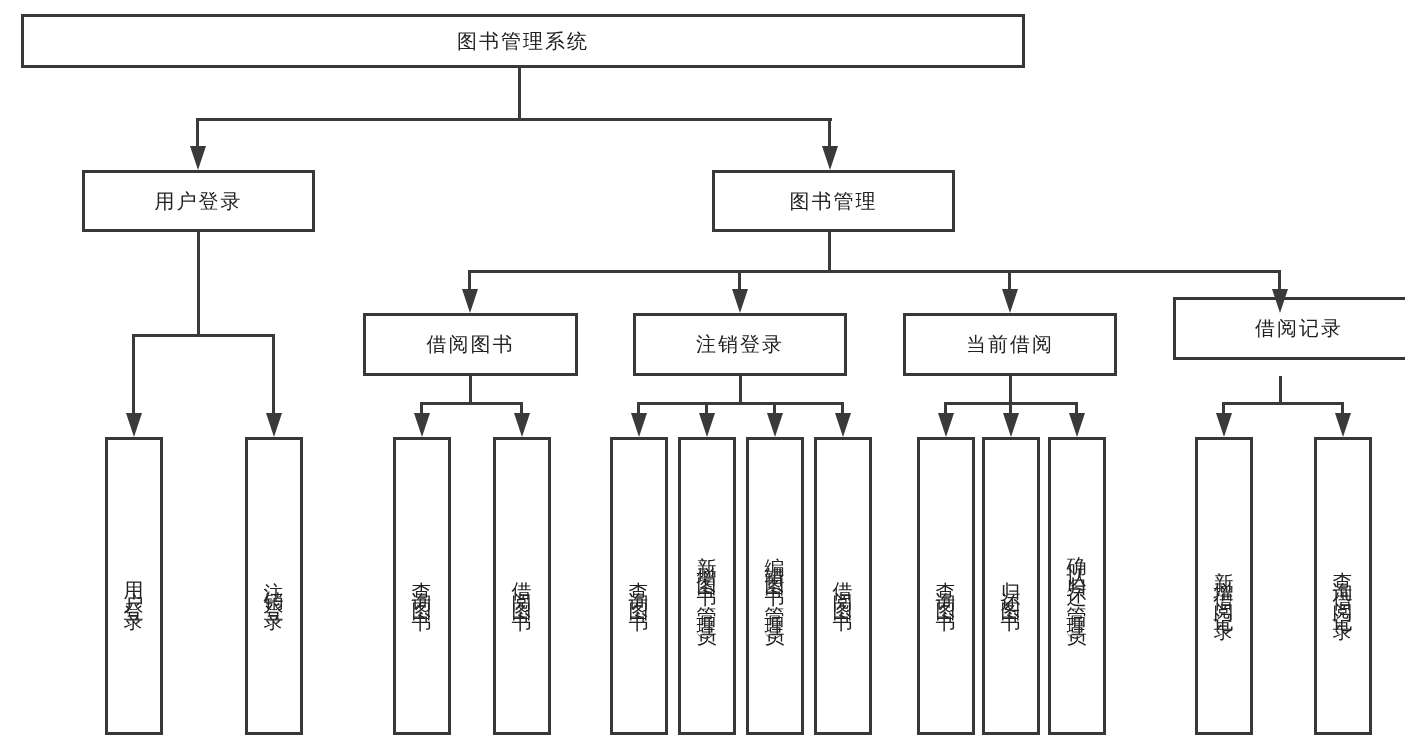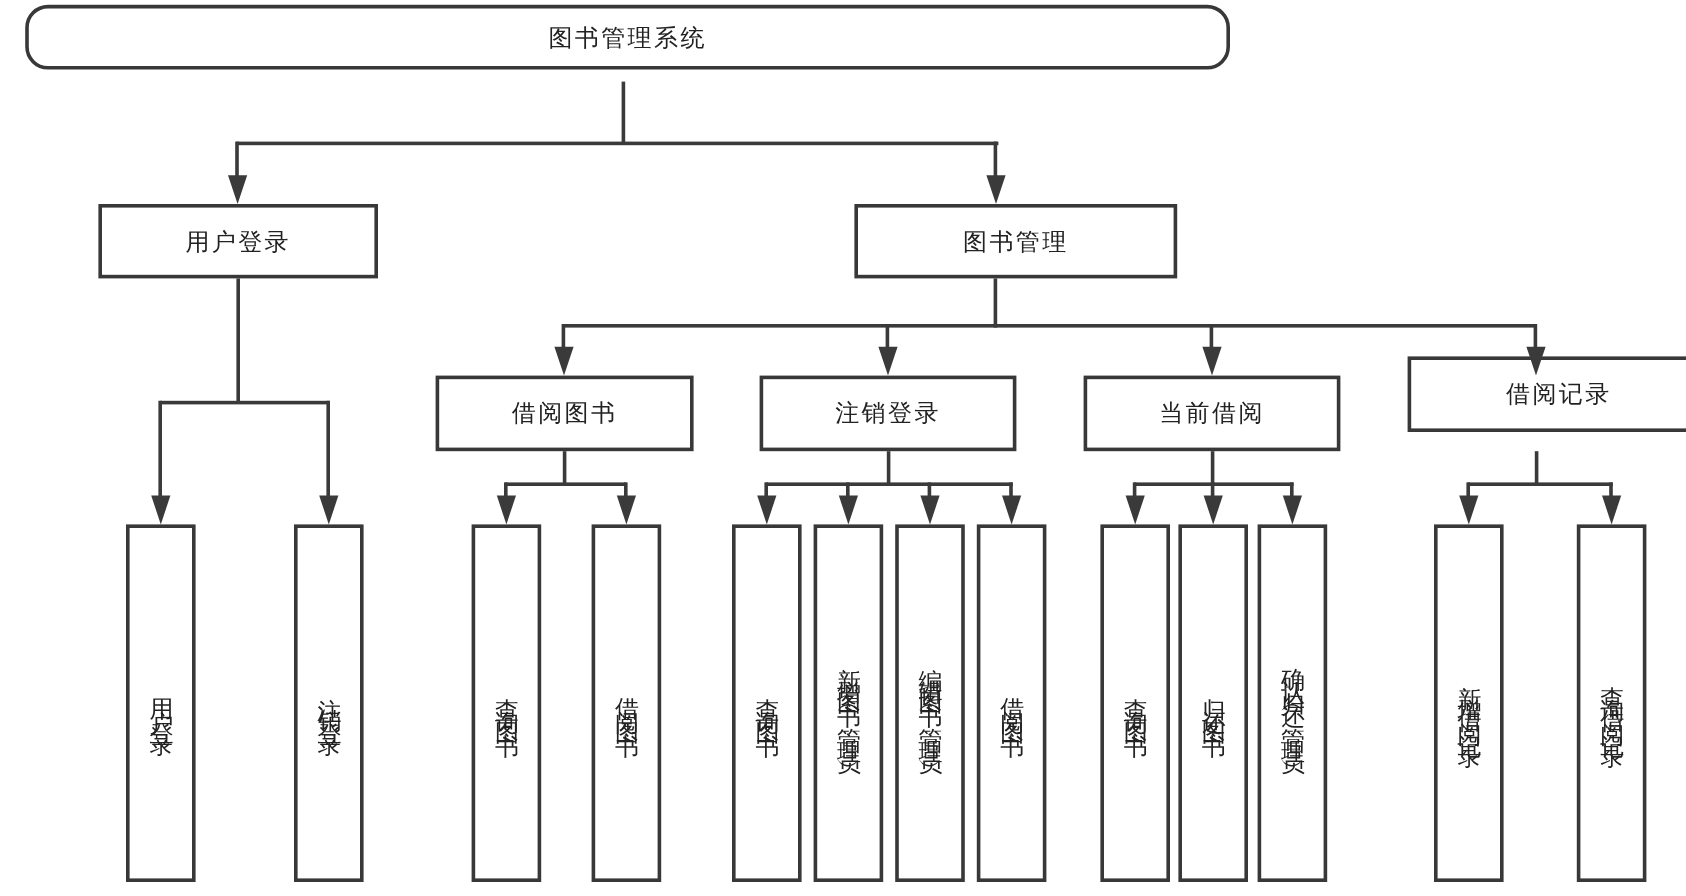--- a/index.html
+++ b/index.html
@@ -43,28 +43,28 @@
     color:#9a9a9a;
     letter-spacing:1px;
     white-space:nowrap;
   }
 </style>
 </head>
 <body>
 
 <div id="canvas">
 
-  <div class="node" style="left:21px;top:4px;width:1004px;height:54px;border-radius:19px;">
+  <div class="node" style="left:21px;top:14px;width:1004px;height:54px;">
     <span>图书管理系统</span>
   </div>
 
   <div class="node" style="left:82px;top:170px;width:233px;height:62px;">
     <span>用户登录</span>
   </div>
-  <div class="node" style="left:712px;top:170px;width:269px;height:62px;">
+  <div class="node" style="left:712px;top:170px;width:243px;height:62px;">
     <span>图书管理</span>
   </div>
 
   <div class="node" style="left:363px;top:313px;width:215px;height:63px;">
     <span>借阅图书</span>
   </div>
   <div class="node" style="left:633px;top:313px;width:214px;height:63px;">
     <span>注销登录</span>
   </div>
   <div class="node" style="left:903px;top:313px;width:214px;height:63px;">

